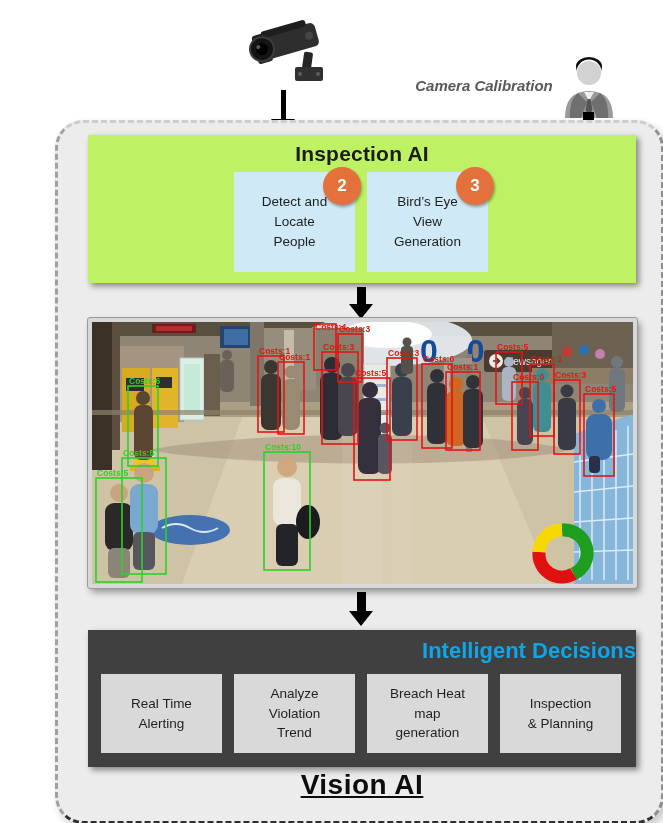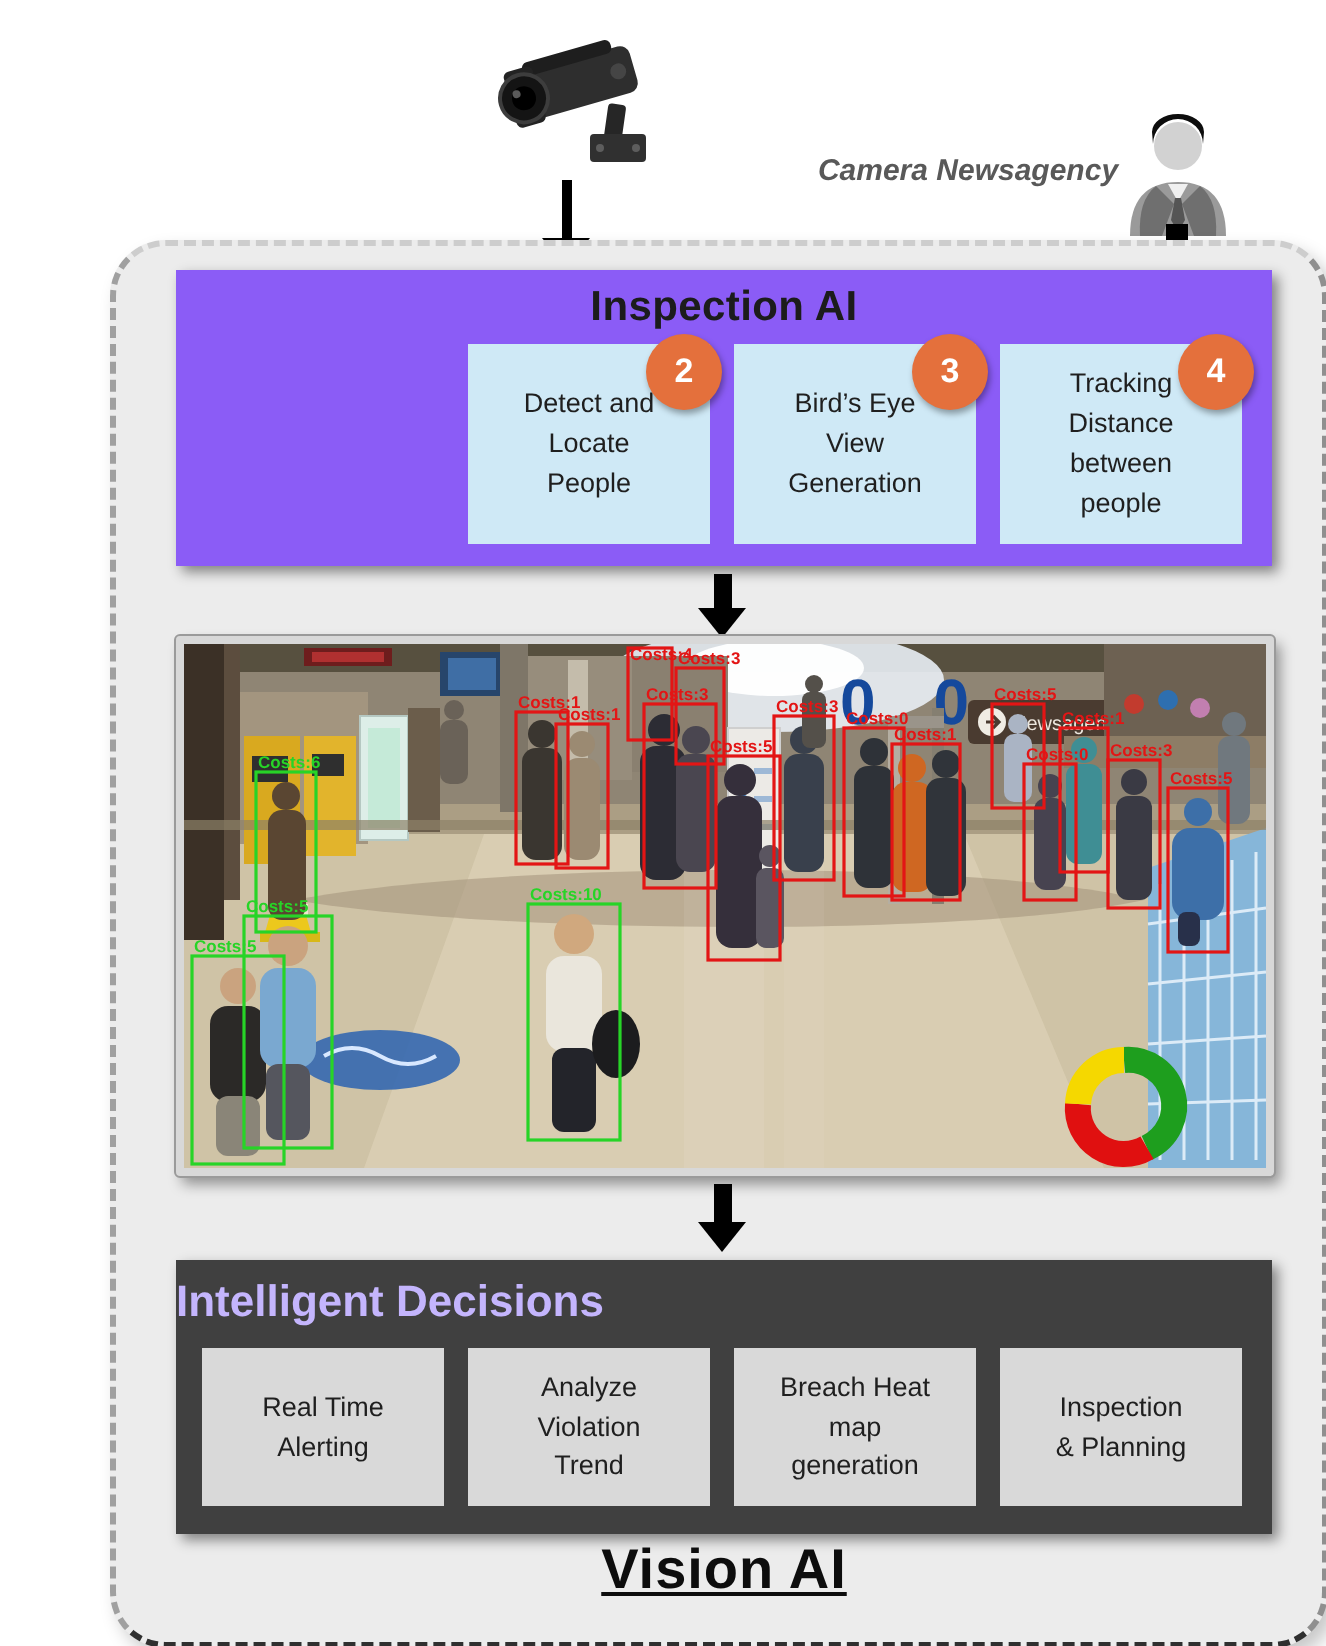--- a/index.html
+++ b/index.html
@@ -17,21 +17,21 @@
   .arrow-head{position:absolute;width:0;height:0;border-left:12px solid transparent;
               border-right:12px solid transparent;border-top:15px solid #000;}
 
   
   #panel{position:absolute;left:55px;top:120px;width:603px;height:698px;
          background:#ECECEC;border:3px dashed;border-color:#cdcdcd #8f8f8f #2f2f2f #a0a0a0;
          border-radius:28px;box-shadow:4px 5px 9px rgba(0,0,0,0.22);}
 
   
   #inspection-box{position:absolute;left:88px;top:135px;width:548px;height:148px;
-                  background:#8b5cf6;box-shadow:3px 3px 6px rgba(0,0,0,0.45);}
+                  background:#bef264;box-shadow:3px 3px 6px rgba(0,0,0,0.45);}
   #inspection-title{position:absolute;left:0;top:7px;width:100%;text-align:center;
                     font-size:21px;font-weight:bold;color:#1c1c1c;letter-spacing:.2px;}
   .step-card{position:absolute;top:37px;width:121px;height:100px;background:#CFE9F6;
              display:flex;align-items:center;justify-content:center;text-align:center;
              font-size:13.5px;line-height:1.5;color:#1f1f1f;white-space:pre-line;}
   .badge{position:absolute;width:38px;height:38px;border-radius:50%;background:#E4703C;
          color:#ffffff;font-weight:bold;font-size:17px;display:flex;align-items:center;
          justify-content:center;box-shadow:1px 2px 3px rgba(0,0,0,0.35);}
 
   
@@ -42,22 +42,22 @@
   .det{fill:none;stroke-width:1.6px;}
   .det.red{stroke:#E31515;}
   .det.green{stroke:#27D427;}
   .detlabel{font-family:"Liberation Sans",sans-serif;font-size:8.5px;font-weight:bold;}
   .detlabel.red{fill:#E31515;}
   .detlabel.green{fill:#27D427;}
 
   
   #decisions-box{position:absolute;left:88px;top:630px;width:548px;height:137px;
                  background:#404040;box-shadow:3px 3px 6px rgba(0,0,0,0.45);}
-  #decisions-title{position:absolute;left:0;top:8px;width:100%;text-align:left;
-                   font-size:22px;font-weight:bold;color:#c4b5fd;}
+  #decisions-title{position:absolute;left:0;top:8px;width:100%;text-align:right;
+                   font-size:22px;font-weight:bold;color:#0ea5e9;}
   .decision-card{position:absolute;top:44px;width:121px;height:79px;background:#D9D9D9;
                  display:flex;align-items:center;justify-content:center;text-align:center;
                  font-size:13.5px;line-height:1.45;color:#1f1f1f;white-space:pre-line;}
 
   #vision-title{position:absolute;left:88px;top:769px;width:548px;text-align:center;
                 font-size:28px;font-weight:bold;color:#0d0d0d;letter-spacing:.5px;text-decoration:underline;}
 
   
   .col1{left:13px;} .col2{left:146px;} .col3{left:279px;} .col4{left:412px;}
 </style>
@@ -78,21 +78,21 @@
         <circle cx="70" cy="40" r="4" fill="#454545"></circle>
       </g>
       <rect x="63" y="50" width="9" height="18" rx="2" fill="#262626" transform="rotate(8 67 59)"></rect>
       <rect x="55" y="65" width="28" height="14" rx="2" fill="#303030"></rect>
       <circle cx="60" cy="72" r="2" fill="#5d5d5d"></circle>
       <circle cx="78" cy="72" r="2" fill="#5d5d5d"></circle>
     </svg>
   </div>
 
   <div id="caption">
-    <div>Camera Newsagency</div>
+    <div>Camera Calibration</div>
   </div>
 
   <div id="person-wrap">
     <svg width="52" height="62" viewBox="0 0 52 62">
       <path d="M2,62 q0,-27 24,-27 q24,0 24,27 z" fill="#9a9a9a"></path>
       <path d="M15,37 l9,9 -6,16 h-11 q-1,-18 8,-25 z" fill="#6f6f6f"></path>
       <path d="M37,37 l-9,9 6,16 h11 q1,-18 -8,-25 z" fill="#6f6f6f"></path>
       <path d="M21,36 h10 l-5,9 z" fill="#f0f0f0"></path>
       <path d="M24.5,43 h3 l2,11 -3.5,6 -3.5,-6 z" fill="#555555"></path>
       <circle cx="26" cy="17" r="12" fill="#d2d2d2"></circle>
@@ -115,27 +115,20 @@
       <span>Detect and
 Locate
 People</span>
       <div class="badge" style="right:-6px;top:-5px;">2</div>
     </div>
     <div class="step-card col3">
       <span>Bird’s Eye
 View
 Generation</span>
       <div class="badge" style="right:-6px;top:-5px;">3</div>
-    </div>
-    <div class="step-card col4">
-      <span>Tracking
-Distance
-between
-people</span>
-      <div class="badge" style="right:-6px;top:-5px;">4</div>
     </div>
   </div>
 
   <div class="arrow-line" style="left:357px;top:287px;width:9px;height:18px;"></div>
   <div class="arrow-head" style="left:349px;top:304px;"></div>
 
   <div id="video-frame">
     <svg width="541" height="262" viewBox="0 0 541 262">
 
       <rect x="0" y="0" width="541" height="95" fill="#8f8574"></rect>

